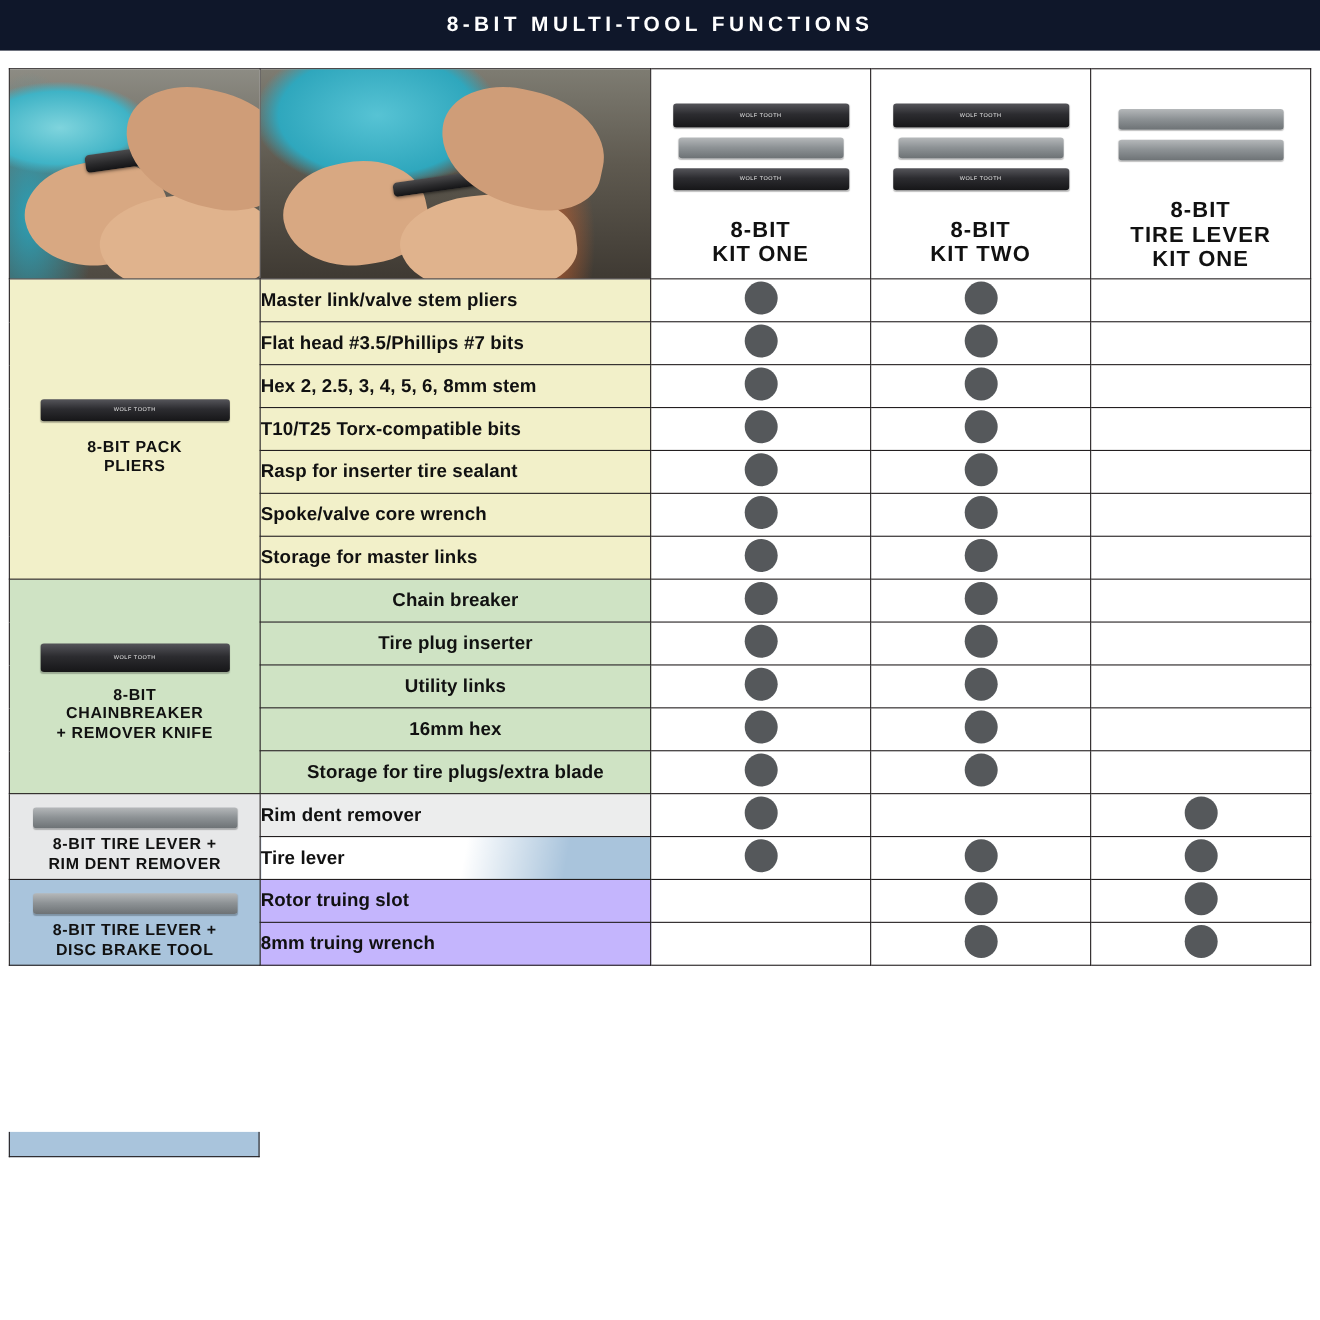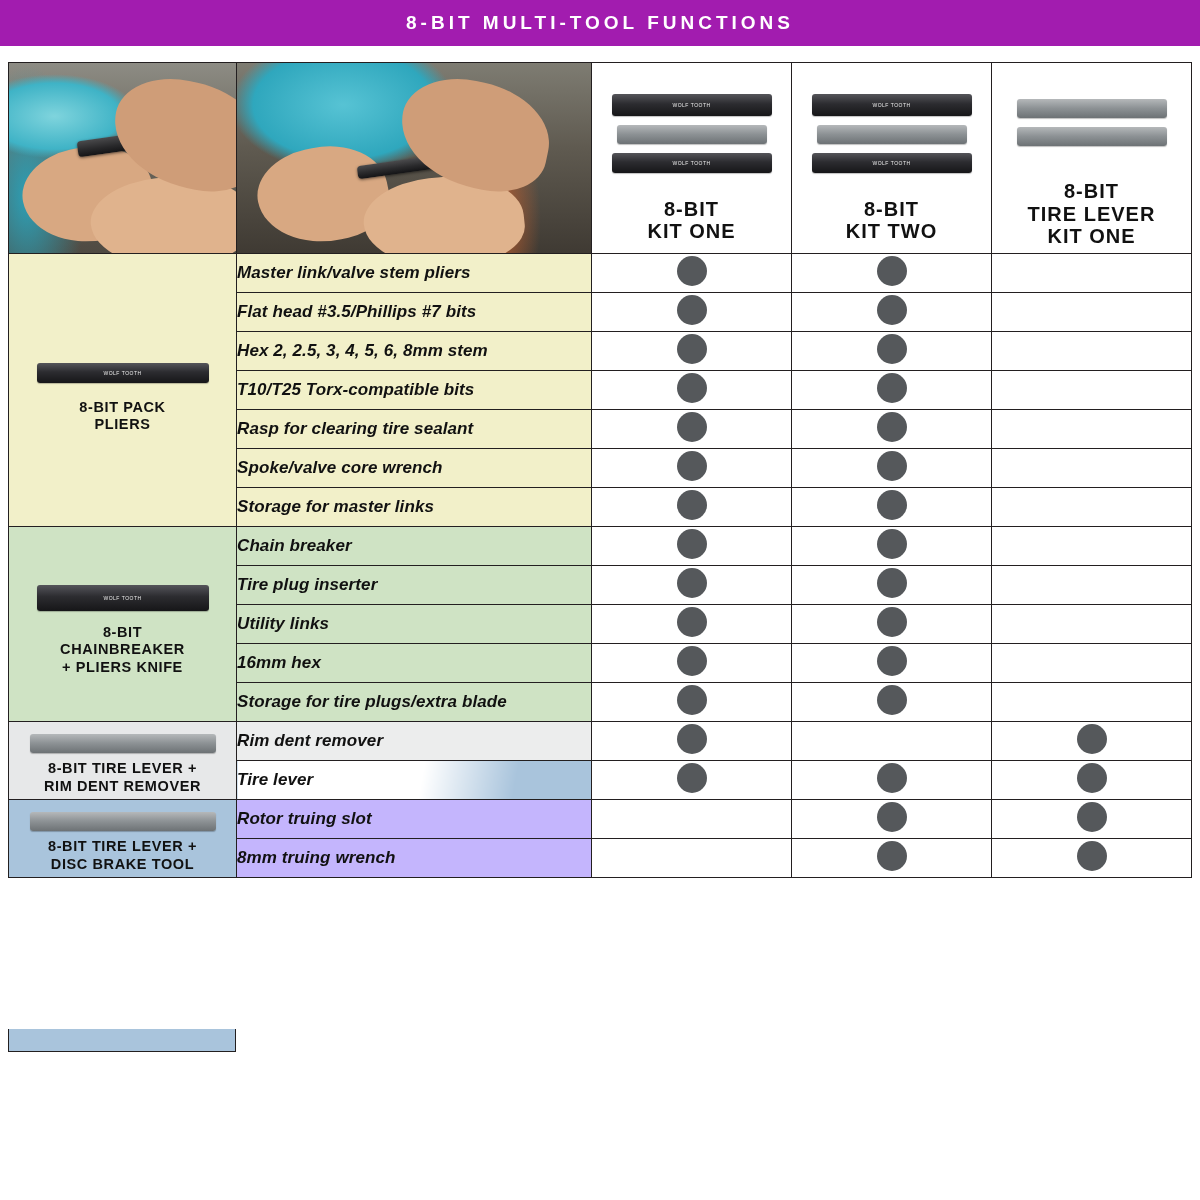--- a/index.html
+++ b/index.html
@@ -15,21 +15,21 @@
     position: relative;
     overflow: hidden;
   }
 
   
   .banner {
     position: absolute;
     left: 0; top: 0;
     width: 1200px;
     height: 46px;
-    background: #a21caf;
+    background: #0f172a;
     color: #ffffff;
     display: flex;
     align-items: center;
     justify-content: center;
     letter-spacing: 4px;
     font-size: 19px;
     font-weight: bold;
   }
 
   
@@ -162,24 +162,23 @@
   .g-blue   { background: #a9c4dc; }
 
   
   .feature {
     padding: 9px 12px;
     font-size: 17px;
     font-weight: bold;
     letter-spacing: .1px;
     height: 38px;
     box-sizing: border-box;
-    font-style: italic;
   }
   .f-yellow { background: #f2f0c9; }
-  .f-green  { background: #cfe3c4; }
+  .f-green  { background: #cfe3c4; text-align: center; }
   .f-greyish{ background: #eceded; }
   .f-blue   { background: #c4b5fd; }
   .f-bluefade {
     background: linear-gradient(100deg, #ffffff 0%, #ffffff 52%, #a9c4dc 78%, #a9c4dc 100%);
   }
 
   .mark-cell { text-align: center; height: 38px; }
   .dot {
     display: inline-block;
     width: 30px; height: 30px;
@@ -311,21 +310,21 @@
     <td class="mark-cell"><span class="dot"></span></td>
     <td class="mark-cell"><span class="dot hidden"></span></td>
   </tr>
   <tr>
     <td class="feature f-yellow">T10/T25 Torx-compatible bits</td>
     <td class="mark-cell"><span class="dot"></span></td>
     <td class="mark-cell"><span class="dot"></span></td>
     <td class="mark-cell"><span class="dot hidden"></span></td>
   </tr>
   <tr>
-    <td class="feature f-yellow">Rasp for clearing tire sealant</td>
+    <td class="feature f-yellow">Rasp for inserter tire sealant</td>
     <td class="mark-cell"><span class="dot"></span></td>
     <td class="mark-cell"><span class="dot"></span></td>
     <td class="mark-cell"><span class="dot hidden"></span></td>
   </tr>
   <tr>
     <td class="feature f-yellow">Spoke/valve core wrench</td>
     <td class="mark-cell"><span class="dot"></span></td>
     <td class="mark-cell"><span class="dot"></span></td>
     <td class="mark-cell"><span class="dot hidden"></span></td>
   </tr>
@@ -339,21 +338,21 @@
   <tr>
     <td class="group-cell g-green" rowspan="5">
       <div class="group-art">
         <div class="bar black" style="width:172px;height:26px;">
                 <span class="logo">WOLF TOOTH</span>
               </div>
       </div>
       <div class="group-label">
         <div>8-BIT</div>
         <div>CHAINBREAKER</div>
-        <div>+ PLIERS KNIFE</div>
+        <div>+ REMOVER KNIFE</div>
       </div>
     </td>
     <td class="feature f-green">Chain breaker</td>
     <td class="mark-cell"><span class="dot"></span></td>
     <td class="mark-cell"><span class="dot"></span></td>
     <td class="mark-cell"><span class="dot hidden"></span></td>
   </tr>
   <tr>
     <td class="feature f-green">Tire plug inserter</td>
     <td class="mark-cell"><span class="dot"></span></td>

